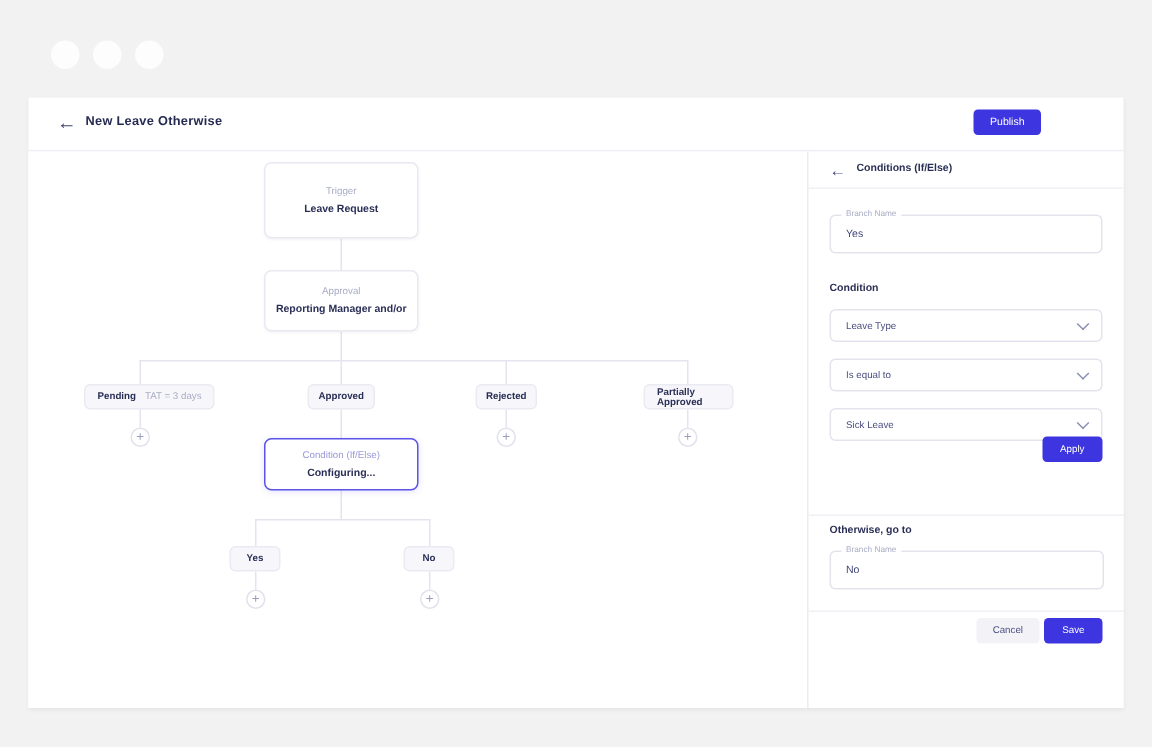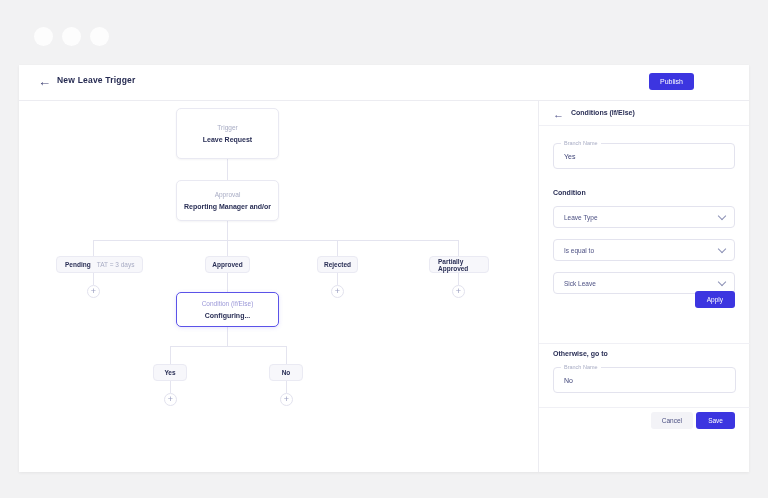--- a/index.html
+++ b/index.html
@@ -201,21 +201,21 @@
 <div class="window-dots">
   <span class="dot"></span>
   <span class="dot"></span>
   <span class="dot"></span>
 </div>
 
 <div class="app-card">
 
   <div class="topbar">
     <span class="back-arrow">←</span>
-    <span class="page-title">New Leave Trigger</span>
+    <span class="page-title">New Leave Otherwise</span>
     <button class="publish-btn">Publish</button>
   </div>
 
   <div class="body-split">
 
     <div class="canvas">
 
       <div class="vline" style="left:208px; top:58px; height:21px;"></div>
       <div class="vline" style="left:208px; top:120px; height:19px;"></div>
       <div class="hline" style="left:74px; top:139px; width:365px;"></div>

